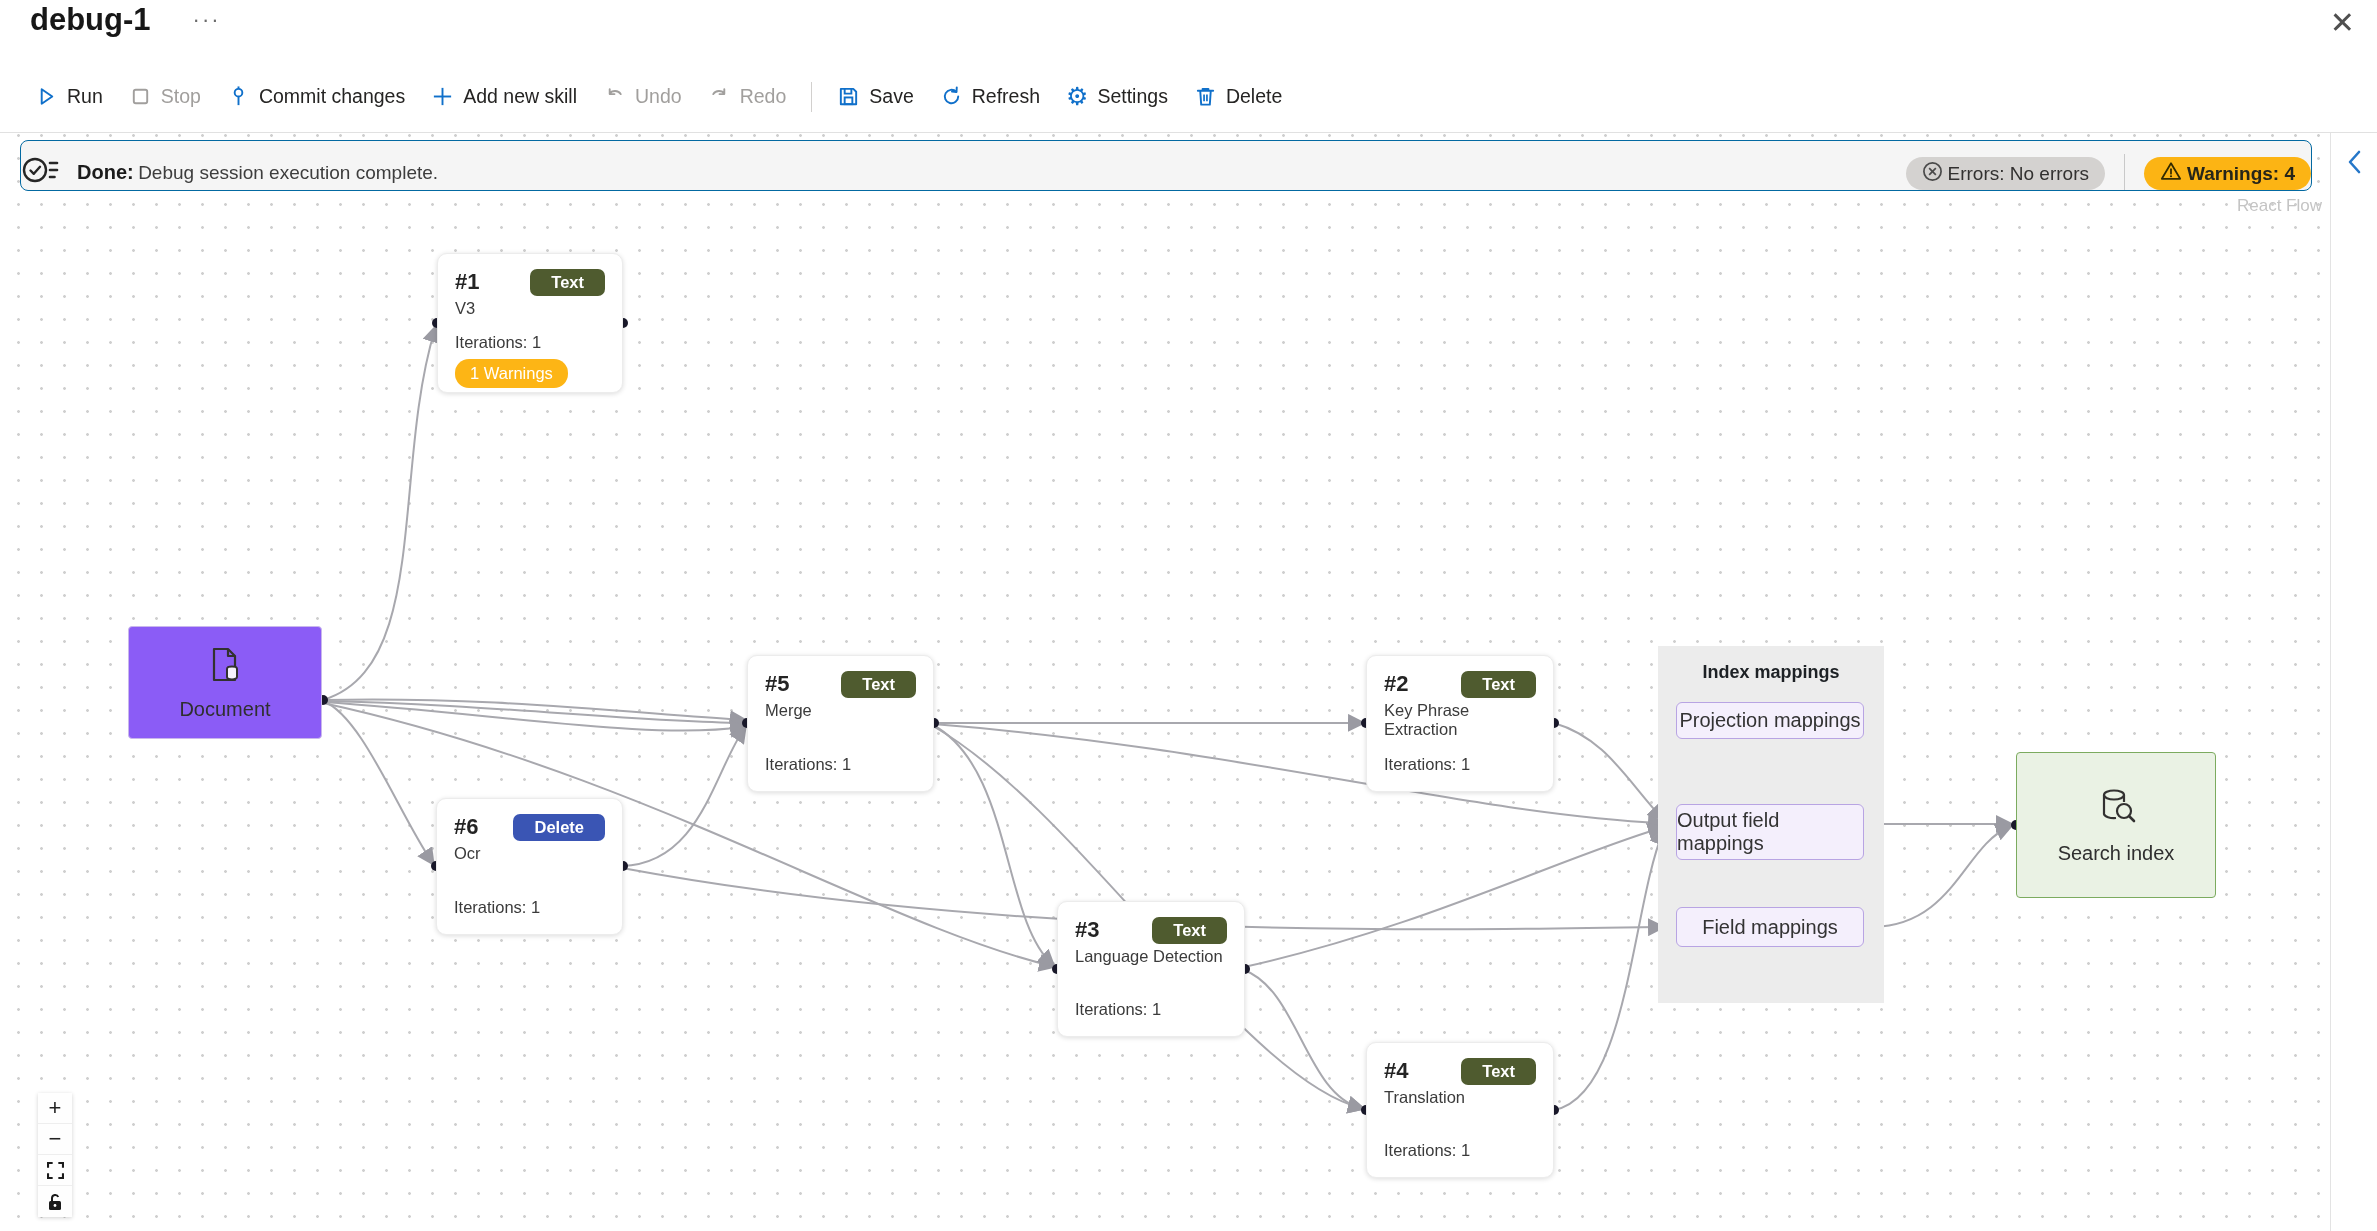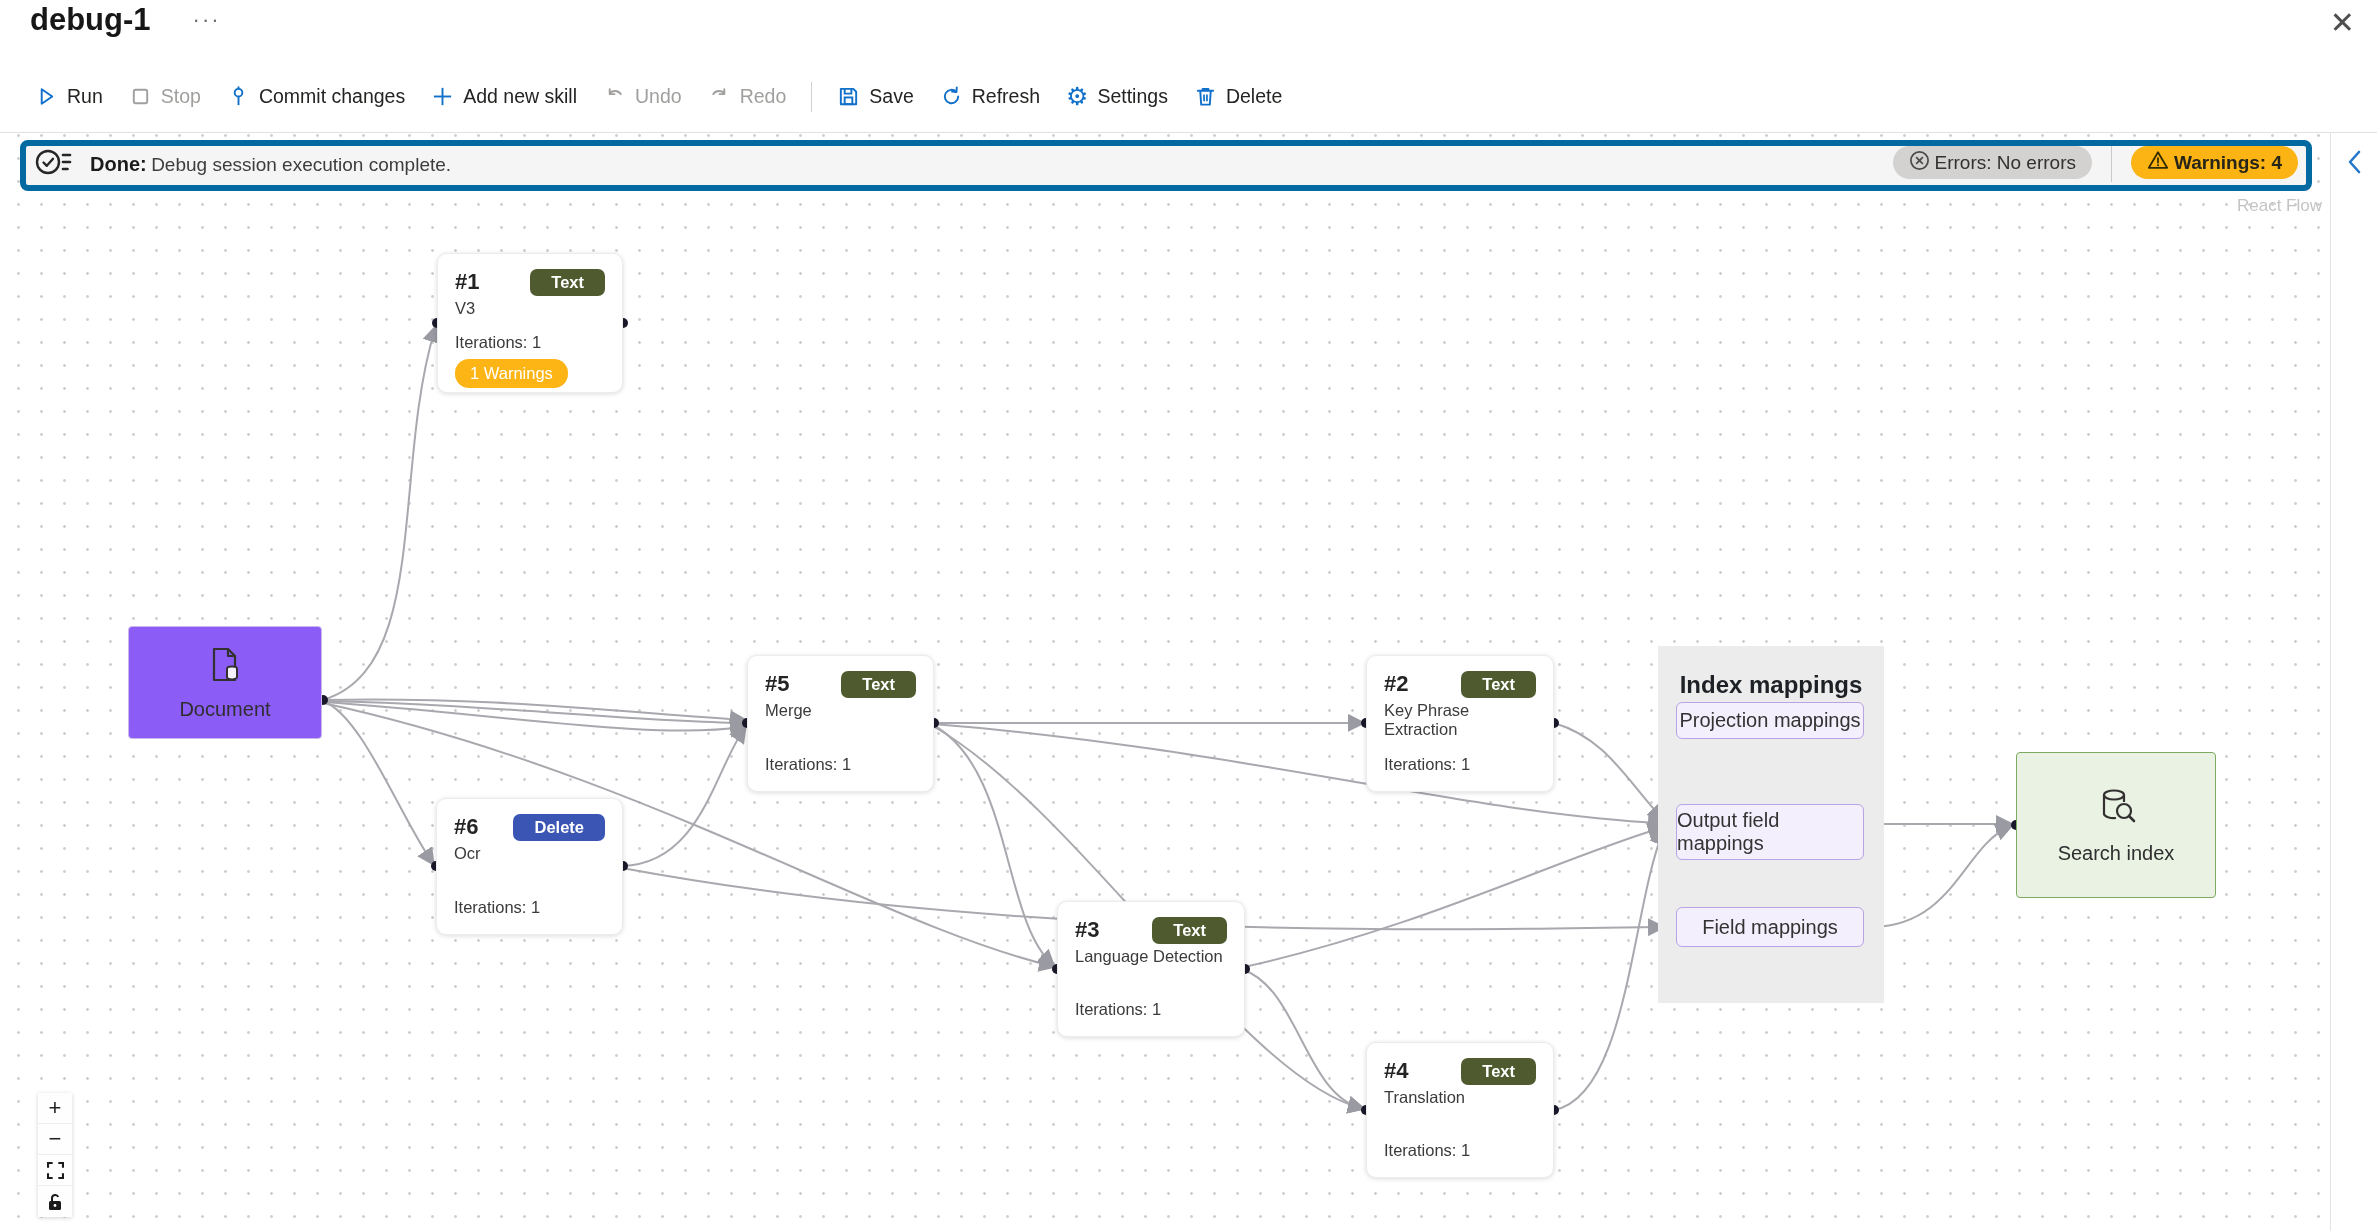--- a/index.html
+++ b/index.html
@@ -18,22 +18,22 @@
   .toolbar { position:absolute; top:76px; left:22px; display:flex; align-items:center; }
   .tbtn { display:flex; align-items:center; gap:9px; padding:8px 13px; font-size:19.5px; color:#252423;
     cursor:pointer; border-radius:3px; white-space:nowrap; }
   .tbtn.disabled { color:#a19f9d; cursor:default;align-items:flex-end; }
   .tbtn svg { display:block; }
   .tsep { width:1px; height:30px; background:#d2d0ce; margin:0 12px; }
   .gear-glyph { font-size:25px; color:#1070ca; line-height:1; }
 
   
   .status-bar { position:absolute; top:140px; left:20px; width:2292px; height:51px; z-index:6;
-    background:#f5f5f5; border:6px solid #0369a1; border-radius:8px; display:flex; align-items:flex-start;
-    padding:0 8px; }
+    background:#f5f5f5; border:1px solid #0369a1; border-radius:8px; display:flex; align-items:flex-end;
+    padding:0 0; }
   .status-left { display:flex; align-items:center; gap:16px; flex:1; }
   .status-done { font-size:20px; font-weight:700; color:#1b1b1b; }
   .status-msg { font-size:19px; color:#3d3d3d; }
   .pill { display:flex; align-items:center; gap:5px; height:33px; border-radius:17px; padding:0 16px;
     font-size:19px; white-space:nowrap; }
   .pill-errors { background:#d4d2d0; color:#323130; }
   .pill-warnings { background:#fcb414; color:#262519; font-weight:600; cursor:pointer; }
   .pill-sep { width:1px; height:36px; background:#c9c9c9; margin:0 19px; }
 
   
@@ -69,21 +69,21 @@
     border:1.5px solid #c9b7ec; border-radius:4px; z-index:2; display:flex; flex-direction:column;
     align-items:center; justify-content:center; gap:9px; cursor:pointer; }
   .doc-node .lbl, .search-node .lbl { font-size:20px; color:#2f2f2f; }
 
   .search-node { position:absolute; left:2016px; top:752px; width:200px; height:146px; background:#eaf2e4;
     border:1.5px solid #7cab5f; border-radius:4px; z-index:2; display:flex; flex-direction:column;
     align-items:center; justify-content:center; gap:10px; cursor:pointer; }
 
   .group-panel { position:absolute; left:1658px; top:646px; width:226px; height:357px; background:#ececec;
     z-index:1; cursor:default; }
-  .group-title { text-align:center; margin-top:25px; font-size:24px; font-weight:700; color:#1d2125; }
+  .group-title { text-align:center; margin-top:16px; font-size:18px; font-weight:700; color:#1d2125; }
   .map-node { position:absolute; left:1676px; width:188px; background:#f4effc; border:1.5px solid #b8a4e3;
     border-radius:6px; display:flex; align-items:center; justify-content:center; font-size:20px;
     color:#333; z-index:2; cursor:pointer; }
 
   
   .flow-controls { position:absolute; left:38px; top:1093px; width:34px; z-index:3;
     box-shadow:0 1px 4px rgba(0,0,0,.18); }
   .fc-btn { width:34px; height:31px; background:#fefefe; border-bottom:1px solid #eee; display:flex;
     align-items:center; justify-content:center; cursor:pointer; font-size:22px; color:#222; }
   .fc-btn:last-child { border-bottom:none; }

